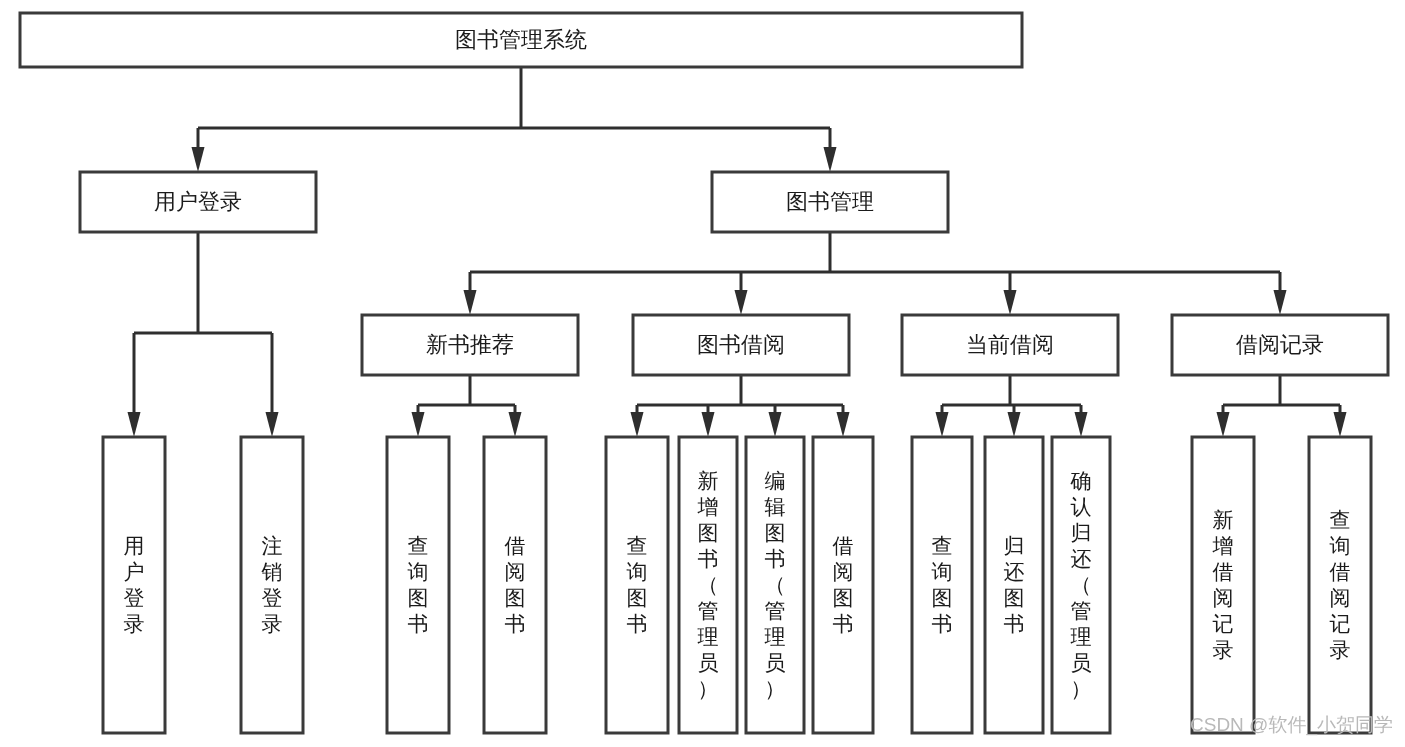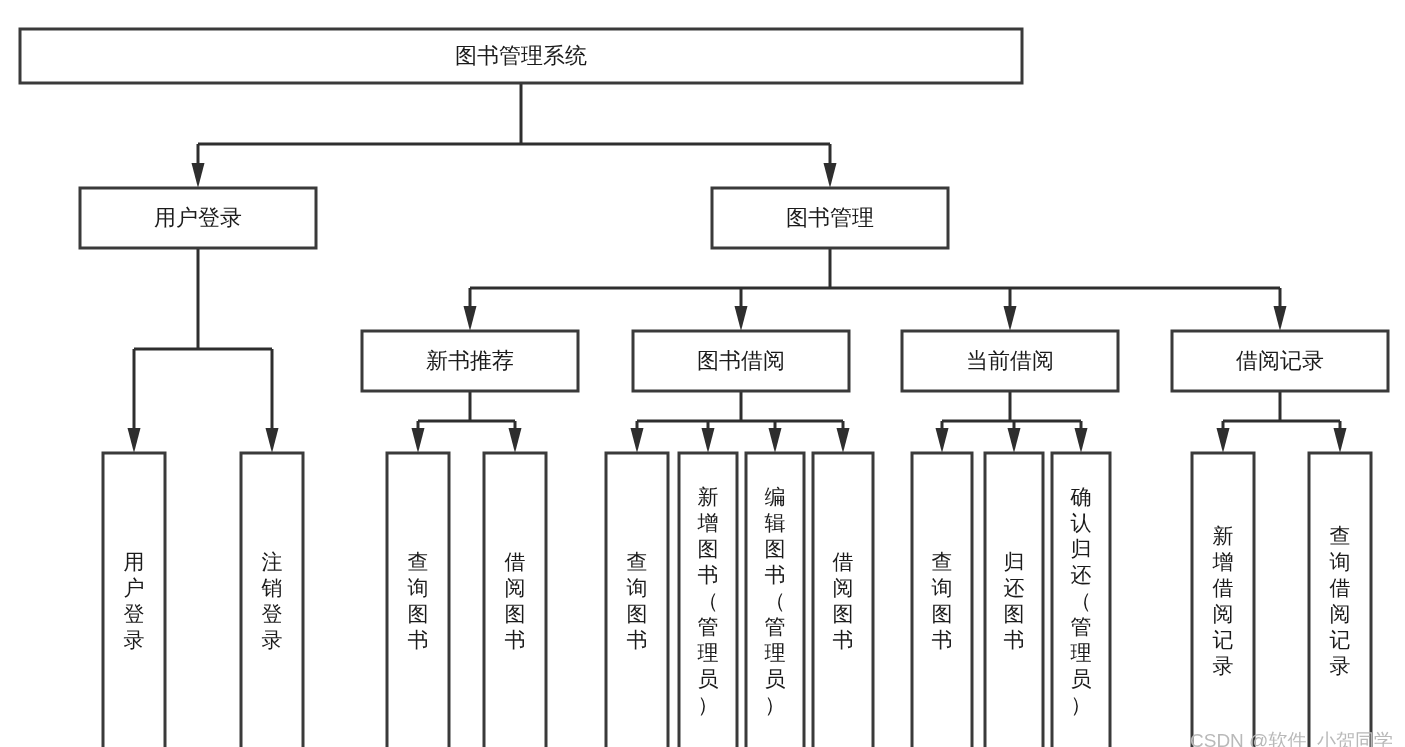--- a/index.html
+++ b/index.html
@@ -10,21 +10,21 @@
   body {
     width: 1405px;
     height: 747px;
     position: relative;
     overflow: hidden;
     font-family: "Liberation Sans", "DejaVu Sans", sans-serif;
   }
   #diagram-root {
     position: absolute;
     left: 0;
-    top: 16px;
+    top: 0;
     width: 1405px;
     height: 577px;
   }
   svg.diagram-canvas {
     display: block;
     width: 1405px;
     height: 747px;
   }
   .node-box {
     fill: #ffffff;

